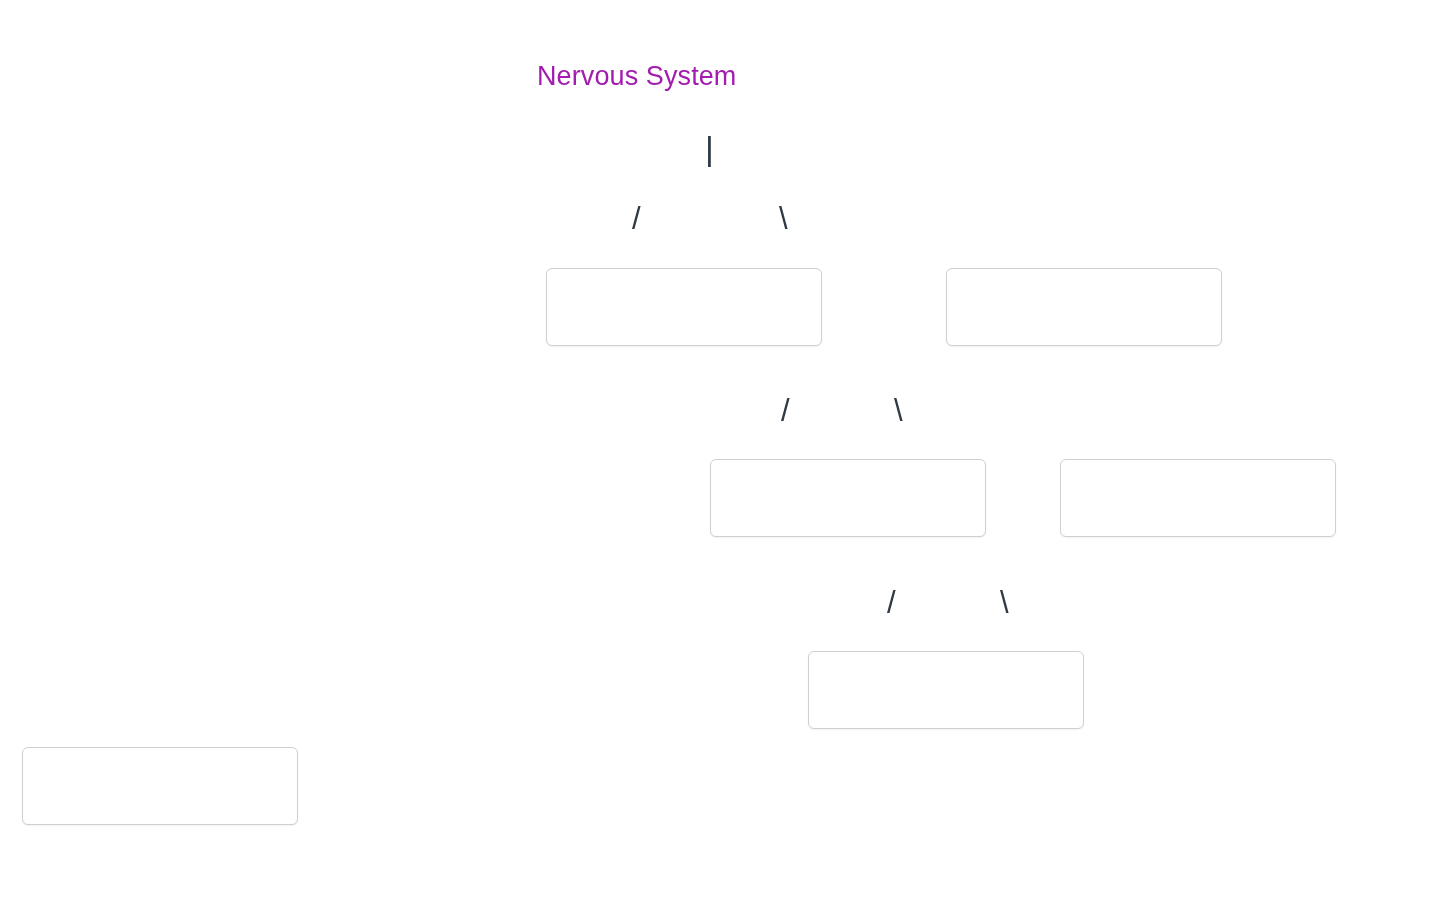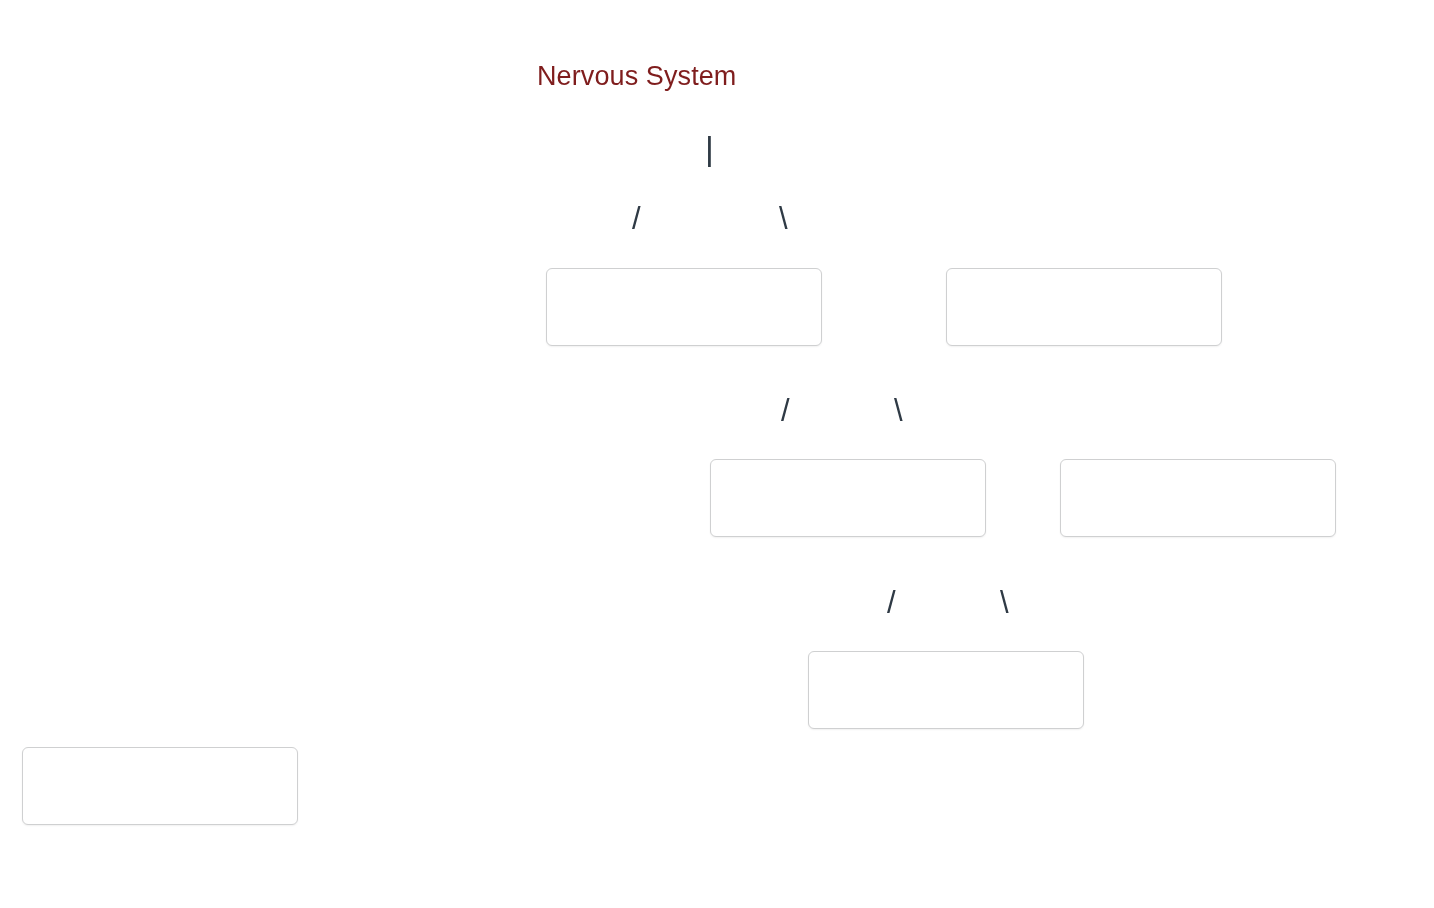--- a/index.html
+++ b/index.html
@@ -26,21 +26,21 @@
   }
 
   
   .diagram-title {
     position: absolute;
     left: 537px;
     top: 58px;
     font-size: 27px;
     line-height: 36px;
     font-weight: 400;
-    color: #7f1d1d;
+    color: #a21caf;
     letter-spacing: 0.1px;
     white-space: nowrap;
   }
 
   
   .connector {
     position: absolute;
     font-family: "Liberation Sans", "DejaVu Sans", sans-serif;
     font-size: 31px;
     line-height: 31px;

